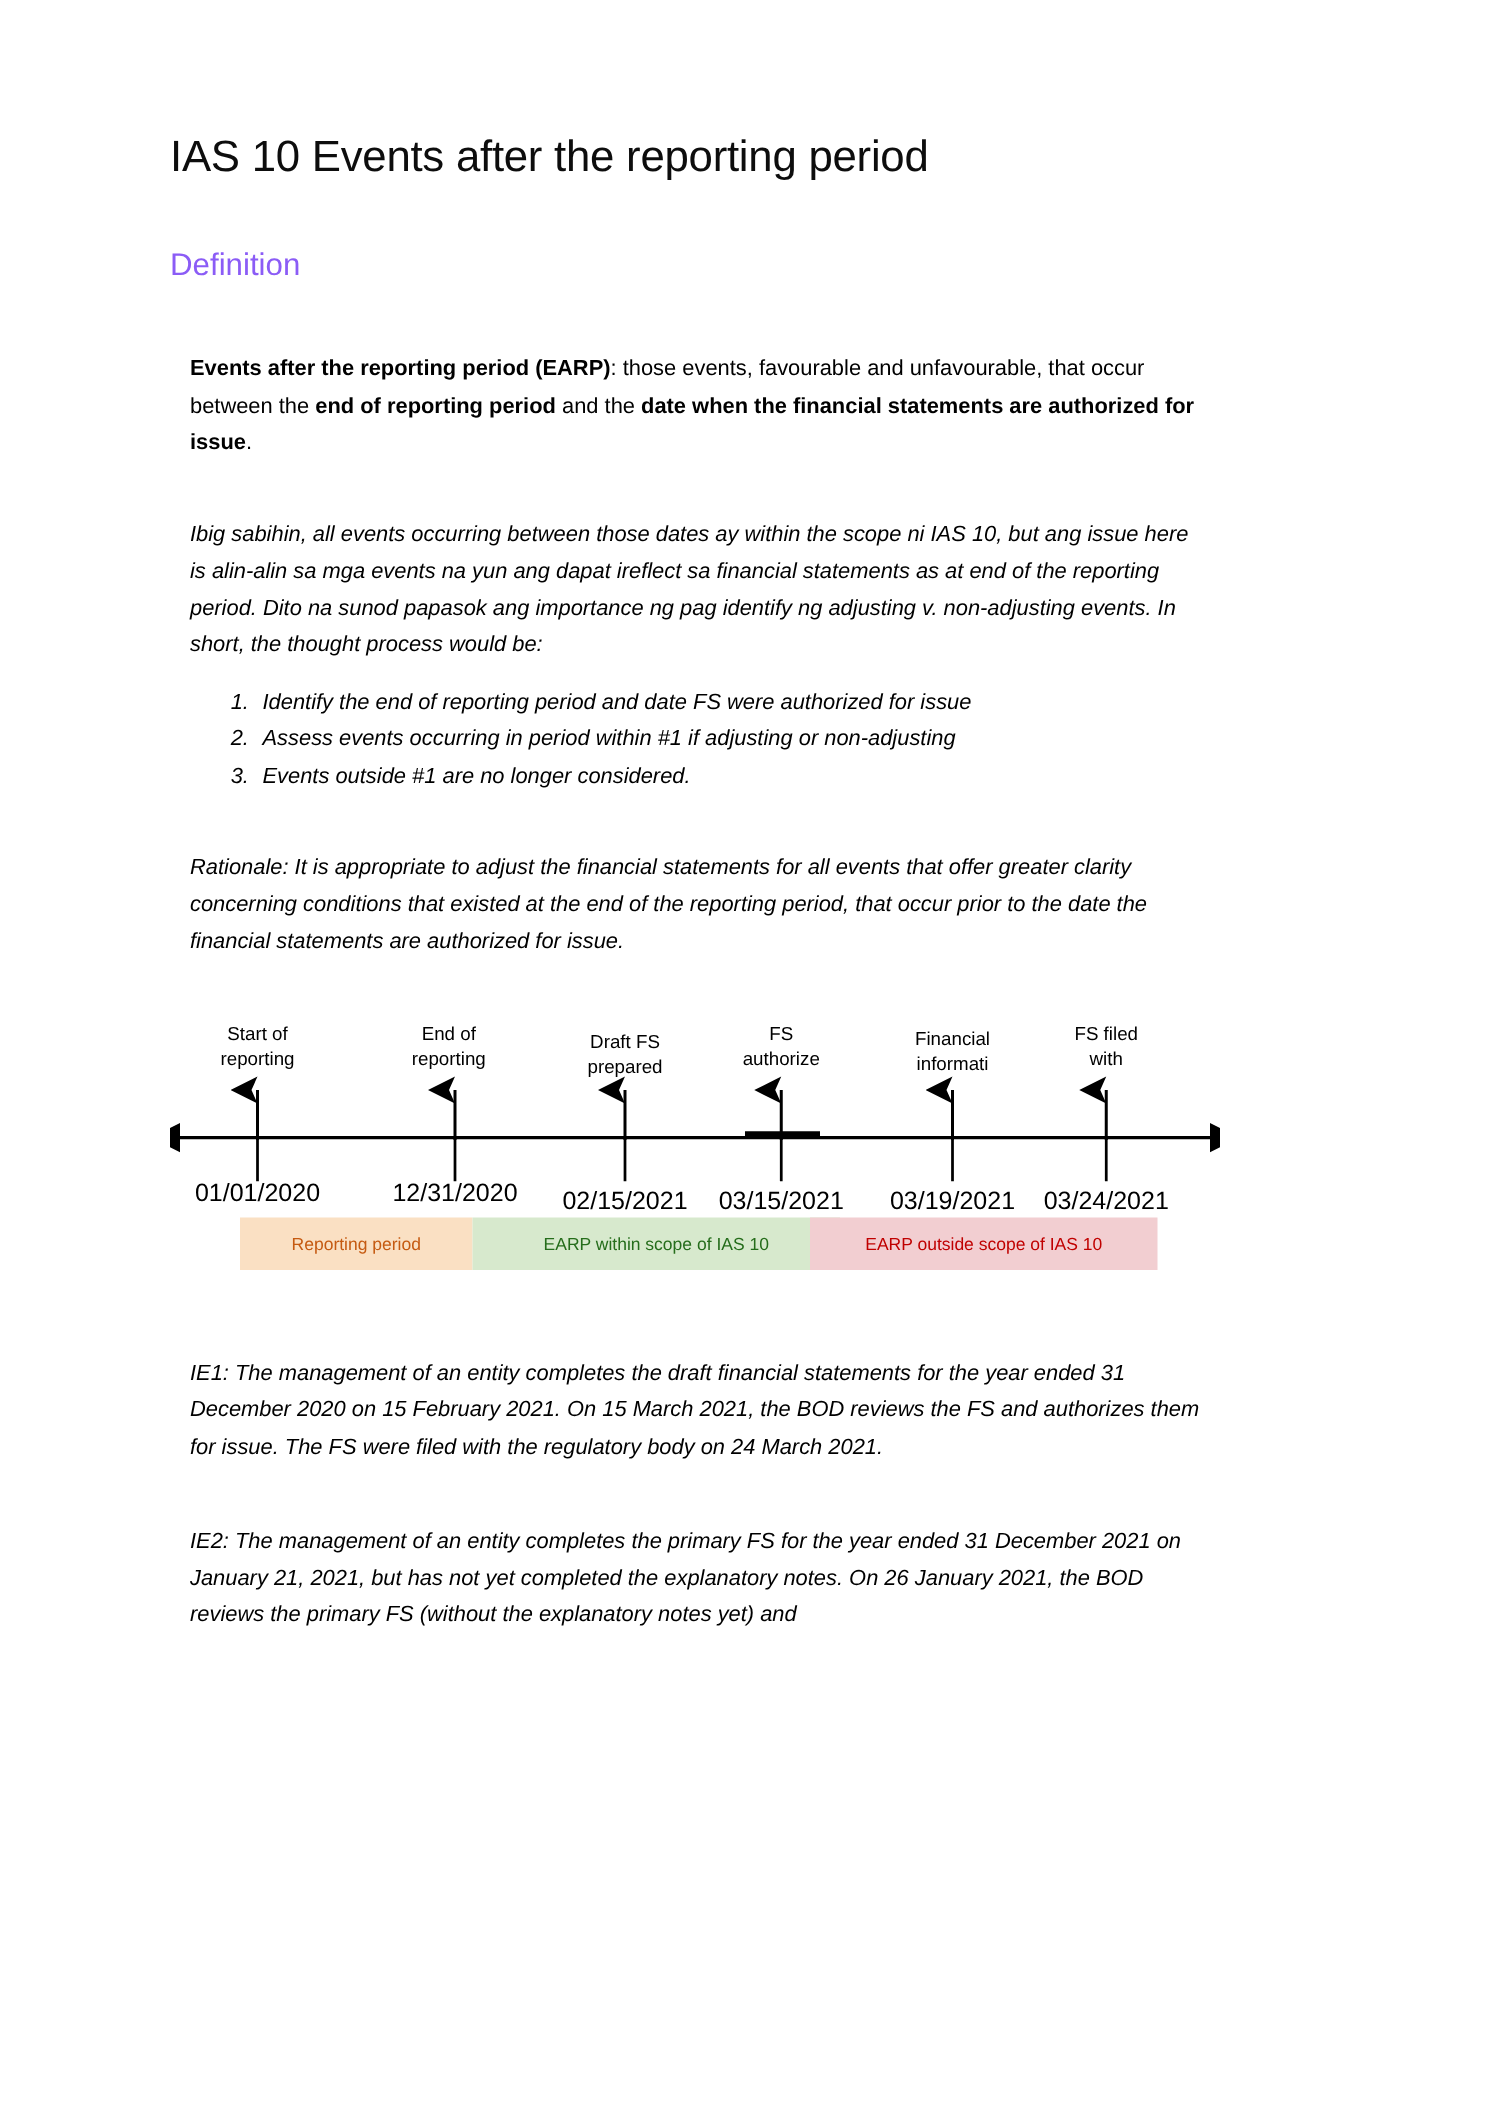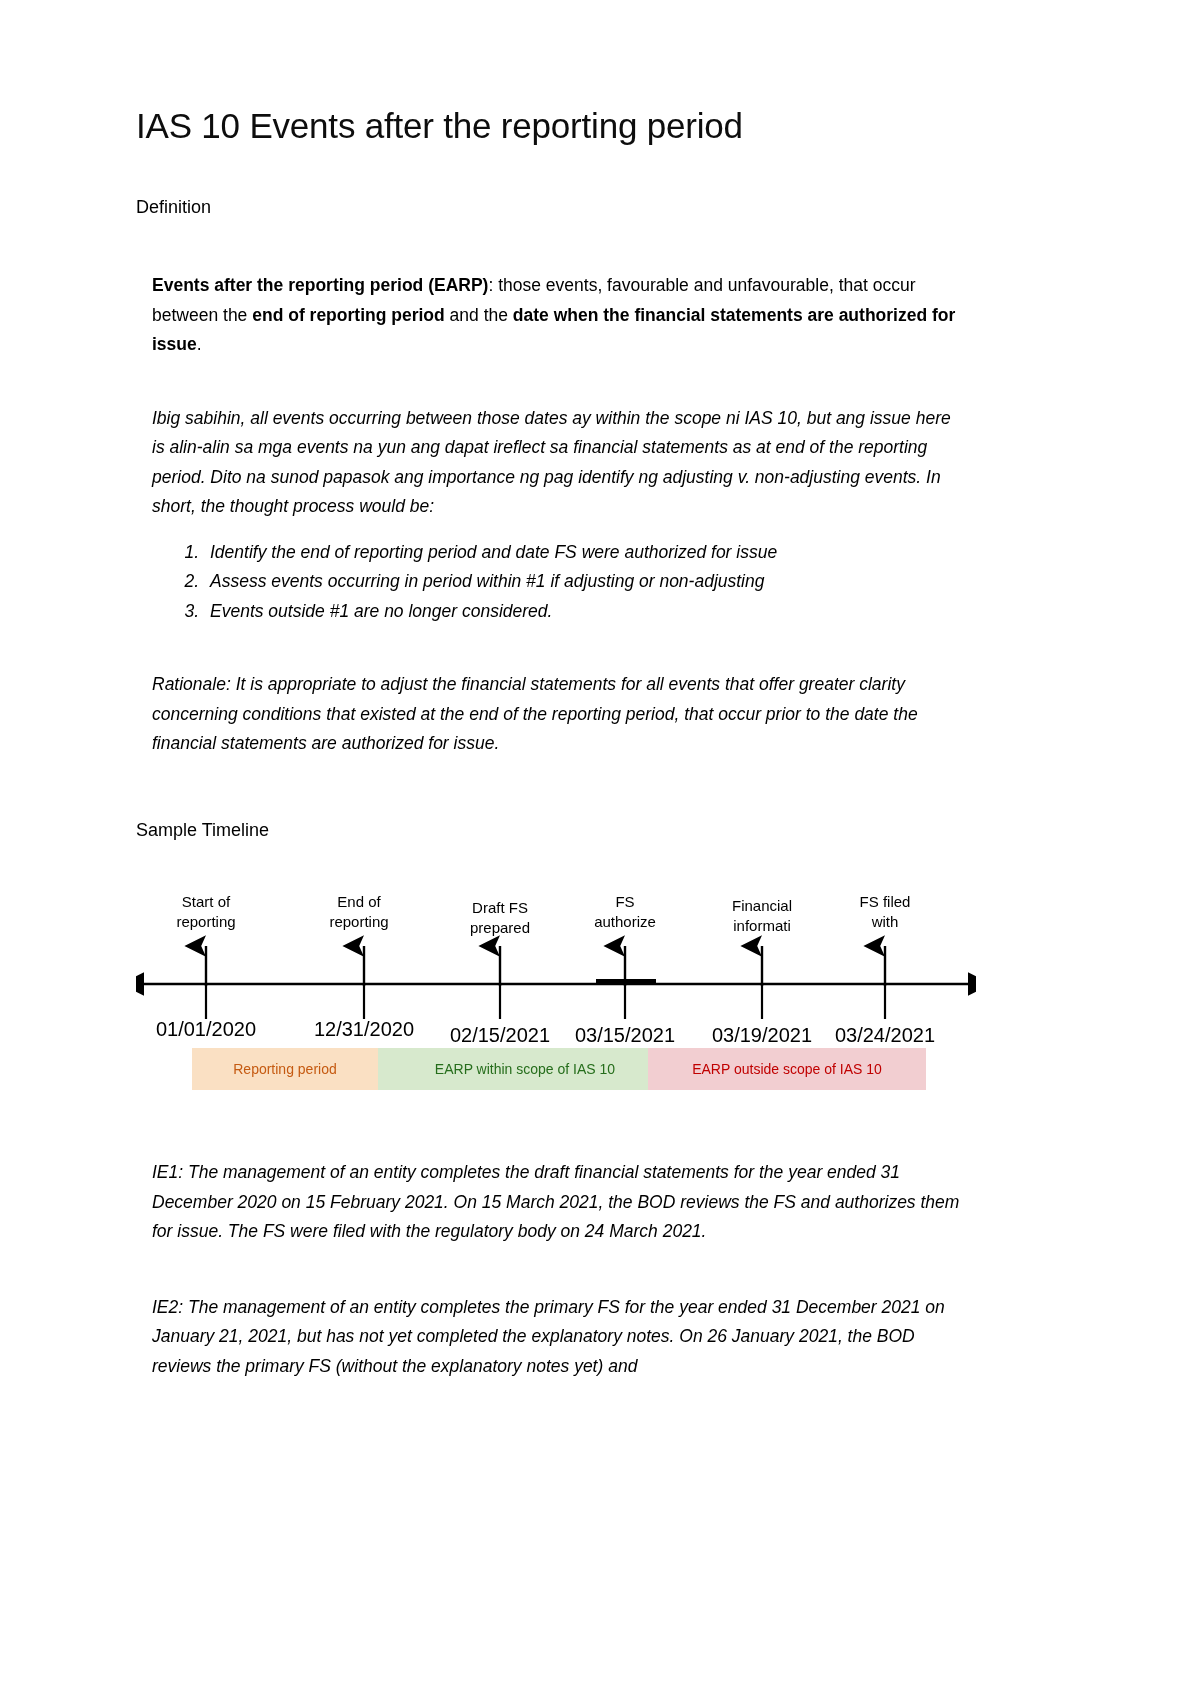--- a/index.html
+++ b/index.html
@@ -28,23 +28,23 @@
   h1.doc-title {
     font-size: 35px;
     font-weight: normal;
     line-height: 1.25;
     margin: 0;
     padding-top: 104px;
     letter-spacing: -0.2px;
     color: #0d0d0d;
   }
   h2.section-heading {
-    font-size: 18px;
+    font-size: 25px;
     font-weight: normal;
-    color: #000000;
+    color: #8b5cf6;
     margin: 0;
     line-height: 1.3;
   }
   .h-definition { padding-top: 48px; }
   .h-timeline   { padding-top: 44px; }
   .h-examples   { padding-top: 42px; }
 
   p.body-text {
     font-size: 17.5px;
     line-height: 29.5px;
@@ -124,21 +124,20 @@
     <p class="body-text italic p-ibig">Ibig sabihin, all events occurring between those dates ay within the scope ni IAS 10, but ang issue here is alin-alin sa mga events na yun ang dapat ireflect sa financial statements as at end of the reporting period. Dito na sunod papasok ang importance ng pag identify ng adjusting v. non-adjusting events. In short, the thought process would be:</p>
 
     <ol class="thought-list">
       <li>Identify the end of reporting period and date FS were authorized for issue</li>
       <li>Assess events occurring in period within #1 if adjusting or non-adjusting</li>
       <li>Events outside #1 are no longer considered.</li>
     </ol>
 
     <p class="body-text italic p-rationale">Rationale: It is appropriate to adjust the financial statements for all events that offer greater clarity concerning conditions that existed at the end of the reporting period, that occur prior to the date the financial statements are authorized for issue.</p>
 
-    <h2 class="section-heading h-timeline">Sample Timeline</h2>
 
     <div class="timeline-wrap">
 
       <svg class="tl-svg" width="840" height="220" viewBox="0 0 840 220">
         <defs>
           <marker id="arrL" markerWidth="11" markerHeight="11" refX="9" refY="5.5" orient="auto">
             <path d="M9,1 L0,5.5 L9,10 Z" fill="#000"></path>
           </marker>
           <marker id="arrR" markerWidth="11" markerHeight="11" refX="2" refY="5.5" orient="auto">
             <path d="M2,1 L11,5.5 L2,10 Z" fill="#000"></path>

